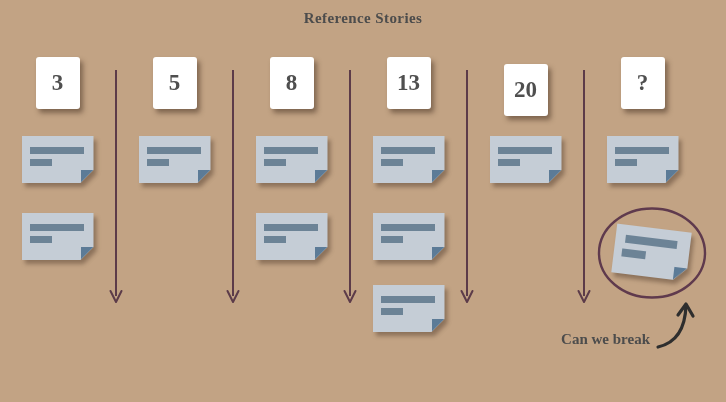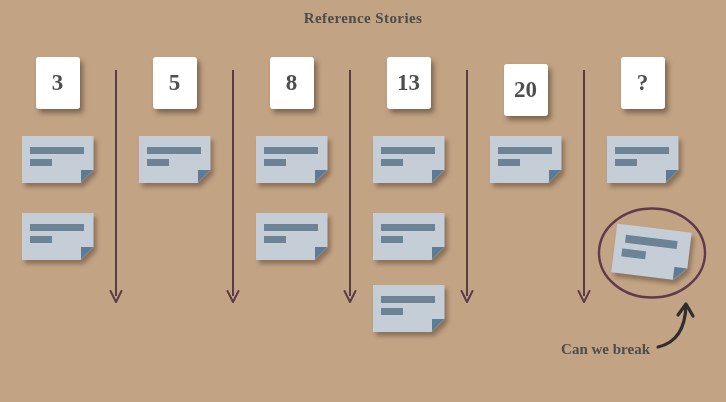--- a/index.html
+++ b/index.html
@@ -57,21 +57,21 @@
   .circled-note {
     left: 614px; top: 228px;
     width: 75px; height: 49px;
     transform: rotate(7deg);
   }
   .circled-note .bar-long  { left: 10px; top: 10px; width: 52px; height: 8px; }
   .circled-note .bar-short { left: 8px;  top: 24px; width: 24px; height: 8px; }
   .curve-svg { position: absolute; left: 645px; top: 296px; }
   .annotation {
     position: absolute;
-    right: 76px; top: 340px;
+    right: 76px; top: 330px;
     text-align: center;
     font-size: 15px;
     font-weight: bold;
     line-height: 18px;
     color: var(--annotation_text, #4c4c4c);
   }
 </style>
 </head>
 <body>
 

